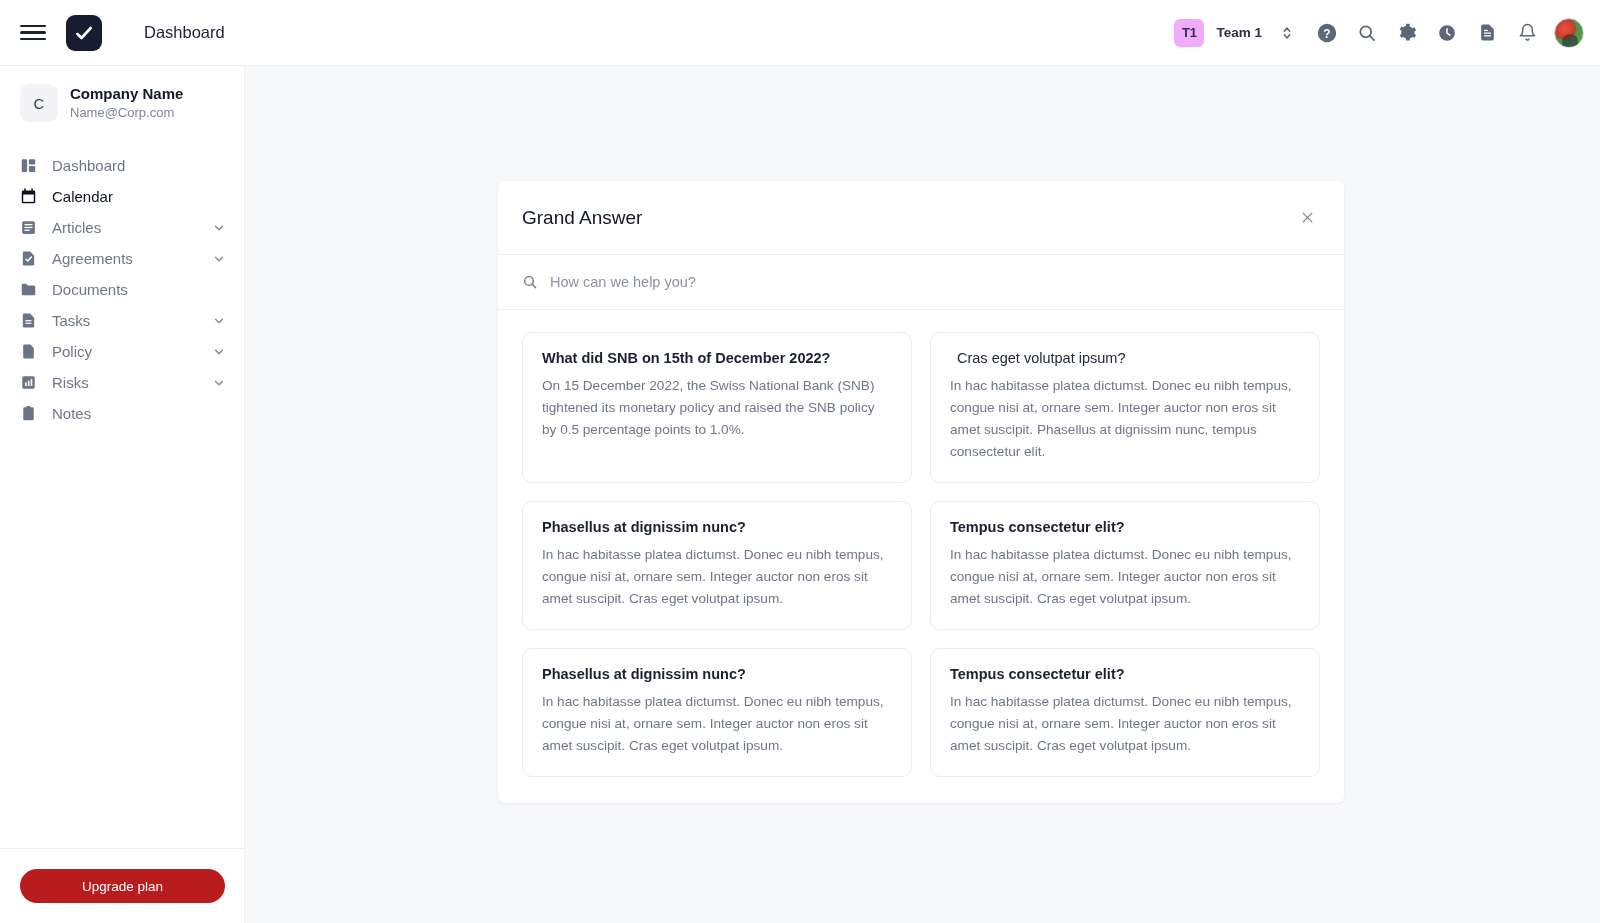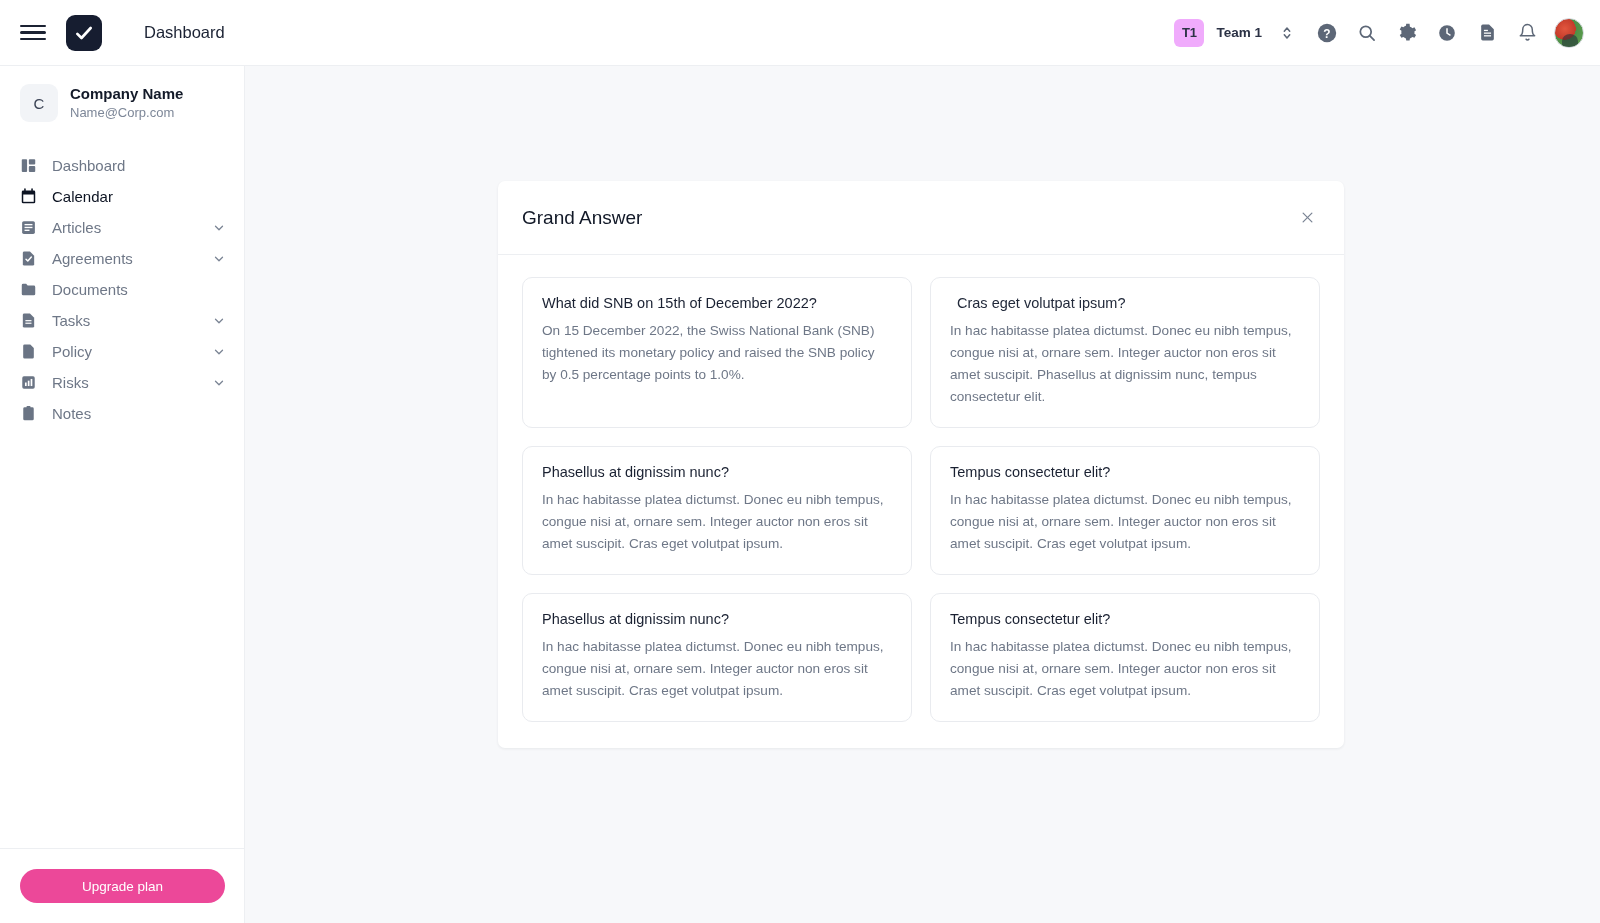--- a/index.html
+++ b/index.html
@@ -110,21 +110,21 @@
   .nav-item.active .nav-icon { color: #0C1322; }
   .chev { margin-left: auto; color: #7A8494; display: flex; align-items: center; }
 
   .sidebar-footer {
     margin-top: auto;
     border-top: 1px solid #EDEFF2;
     padding: 20px;
   }
   .upgrade-btn {
     width: 205px; height: 34px;
-    background: #ec4899; color: #ffffff;
+    background: #b91c1c; color: #ffffff;
     border: none; border-radius: 17px;
     font-size: 13.5px; font-family: inherit;
     cursor: pointer;
   }
 
   
   .main {
     position: absolute; top: 66px; left: 245px;
     width: 1355px; height: 857px;
     background: #F7F8FA;
@@ -174,21 +174,21 @@
     padding: 22px 24px 26px 24px;
   }
   .card {
     border: 1px solid #E9EBEF;
     border-radius: 10px;
     padding: 17px 19px 19px 19px;
     cursor: pointer;
     background: #ffffff;
   }
   .card-title {
-    font-size: 14.5px; font-weight: 400; color: #1A2132;
+    font-size: 14.5px; font-weight: 700; color: #1A2132;
     margin-bottom: 9px;
   }
   .card-title.indent { padding-left: 7px; font-weight: 400; color: #222A3B; }
   .card-body {
     font-size: 13.6px; color: #6E7787; line-height: 1.62;
   }
 </style>
 </head>
 <body>
 
@@ -412,20 +412,29 @@
     <div class="modal-head">
       <div class="modal-title">Grand Answer</div>
       <div class="modal-close">
         <svg width="15" height="15" viewBox="0 0 24 24" fill="none" stroke="currentColor" stroke-width="2" stroke-linecap="round">
           <line x1="5" y1="5" x2="19" y2="19"></line>
           <line x1="19" y1="5" x2="5" y2="19"></line>
         </svg>
       </div>
     </div>
 
+    <div class="modal-search">
+      <span class="search-icon">
+        <svg width="16" height="16" viewBox="0 0 24 24" fill="none" stroke="currentColor" stroke-width="2.1" stroke-linecap="round">
+          <circle cx="10.5" cy="10.5" r="6.5"></circle>
+          <line x1="15.5" y1="15.5" x2="20.5" y2="20.5"></line>
+        </svg>
+      </span>
+      <input class="search-input" type="text" placeholder="How can we help you?" style="">
+    </div>
 
     <div class="cards">
 
       <div class="card">
         <div class="card-title">What did SNB on 15th of December 2022?</div>
         <div class="card-body">On 15 December 2022, the Swiss National Bank (SNB) tightened its monetary policy and raised the SNB policy by 0.5 percentage points to 1.0%.</div>
       </div>
 
       <div class="card">
         <div class="card-title indent">Cras eget volutpat ipsum?</div>

